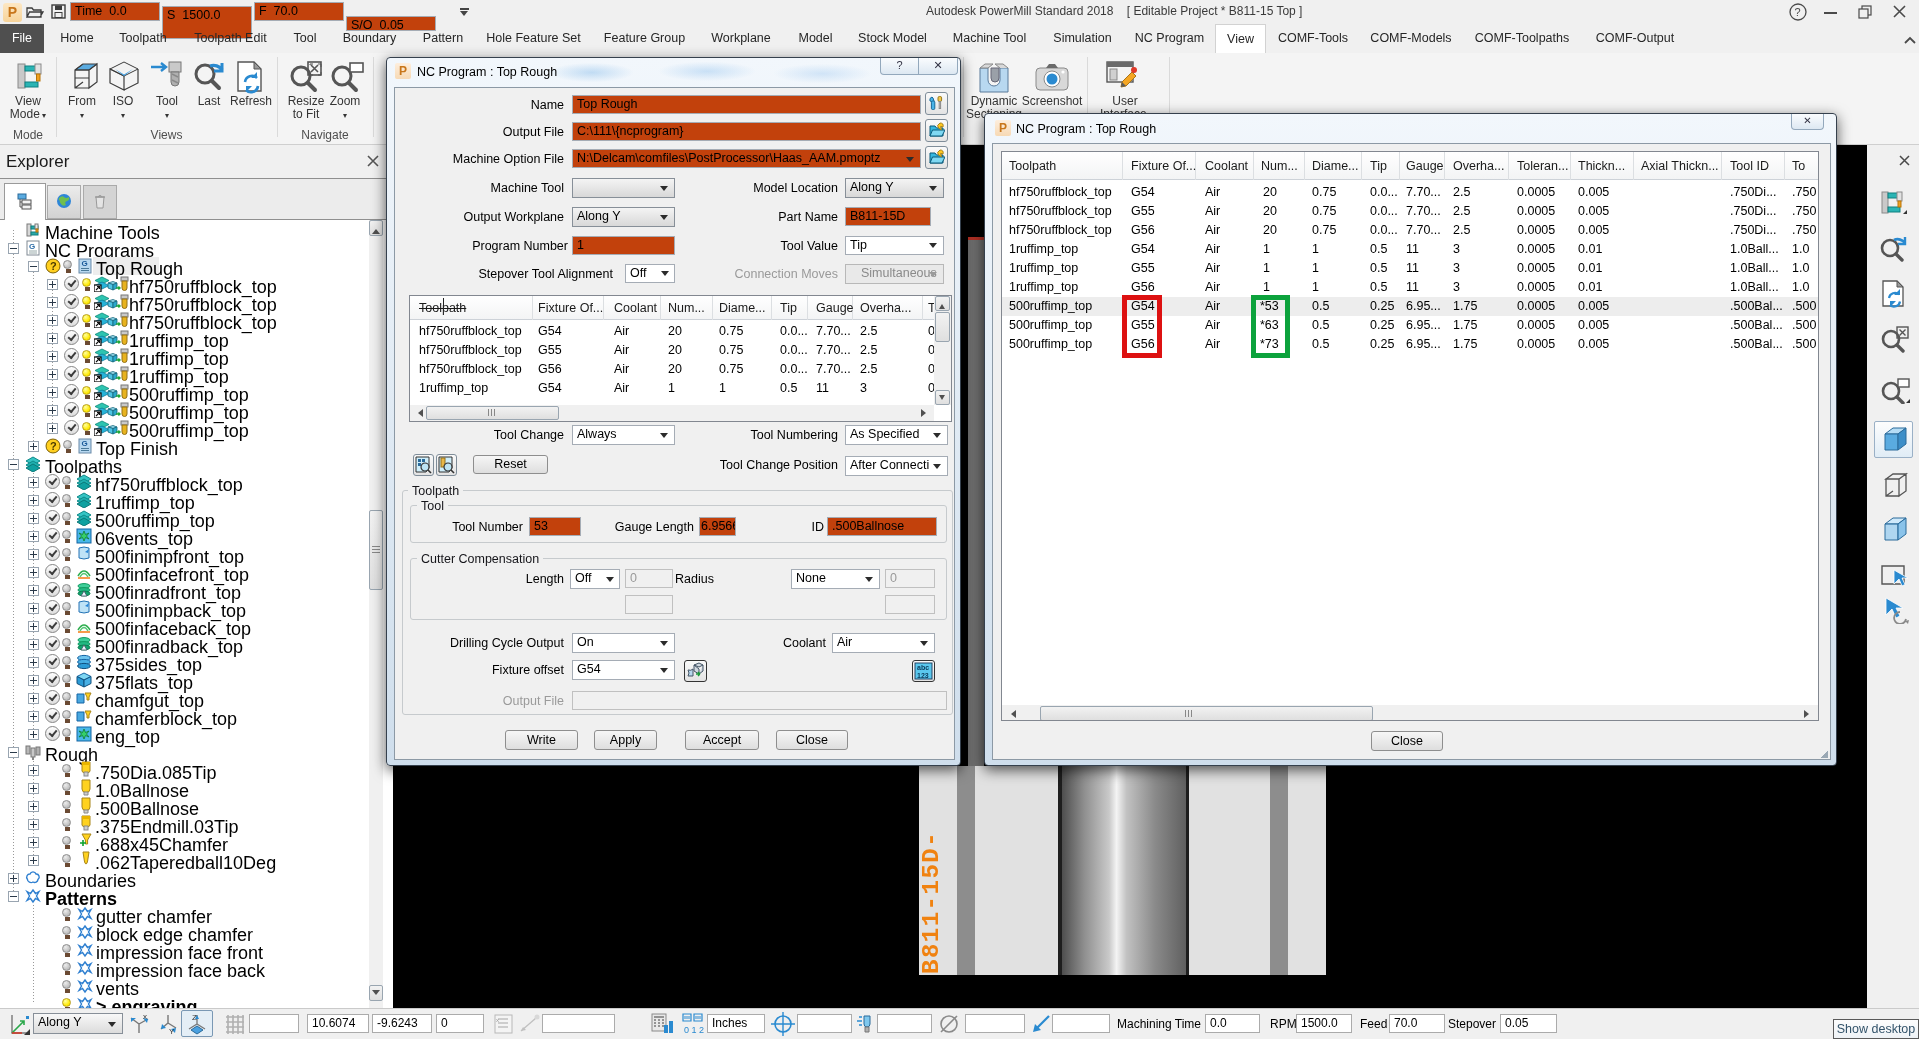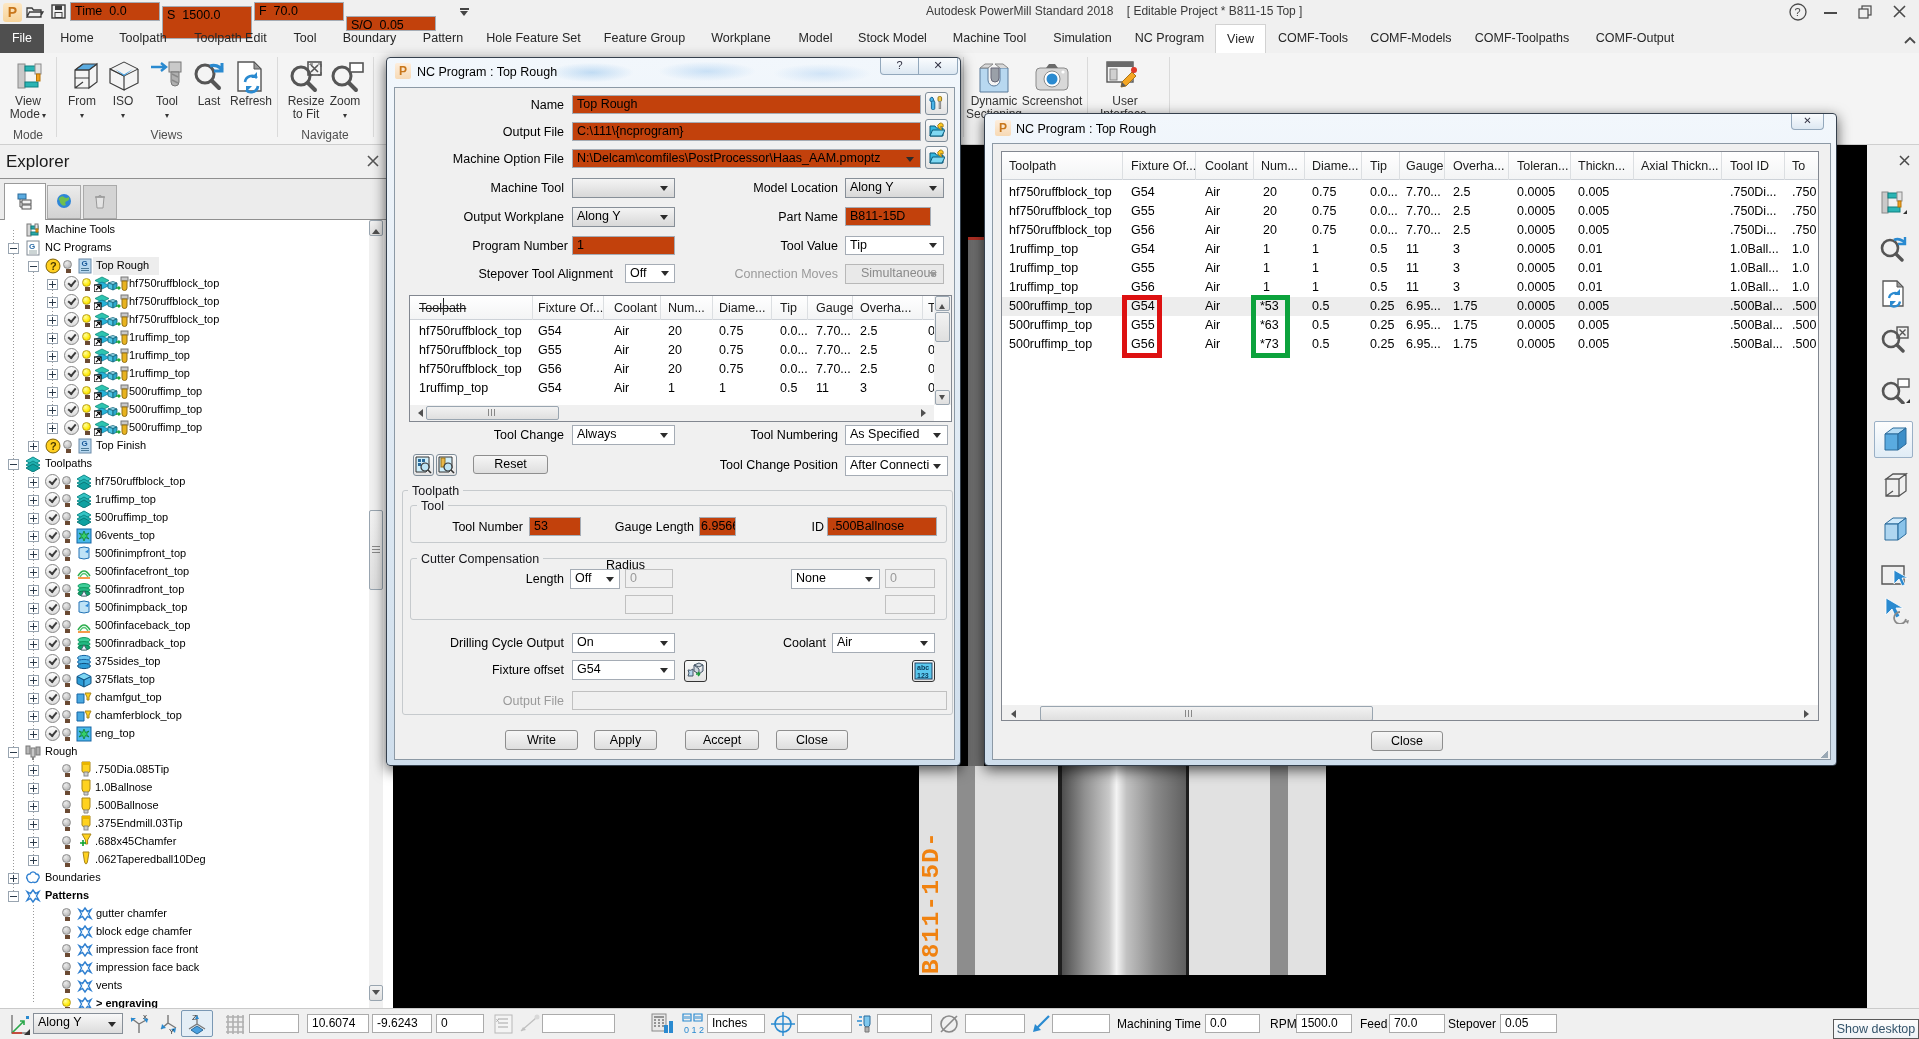--- a/index.html
+++ b/index.html
@@ -12,21 +12,21 @@
 .fd{position:absolute;background:#f0f0f0;border:1px solid #c0c0c0;font-size:12.5px;padding:1px 4px;color:#9a9a9a;white-space:nowrap;overflow:hidden}
 .ca{position:absolute;width:0;height:0;border:4px solid transparent;border-top:5px solid #2b2b2b;margin-top:2px}
 .cag{position:absolute;width:0;height:0;border:4px solid transparent;border-top:5px solid #9a9a9a;margin-top:2px}
 .bt{position:absolute;background:linear-gradient(#f6f6f6,#dedede);border:1px solid #8e8e8e;border-radius:3px;font-size:12.5px;text-align:center;color:#000}
 .gb{position:absolute;border:1px solid #c6cacd;border-radius:3px}
 .gbl{position:absolute;background:#f0f0f0;font-size:12.5px;padding:0 4px;color:#15151a;white-space:nowrap}
 .tab{position:absolute;top:24px;height:29px;line-height:29px;font-size:12.5px;color:#262626;text-align:center;white-space:nowrap}
 .sep{position:absolute;top:57px;width:1px;height:80px;background:#dadada}
 .rlbl{position:absolute;font-size:12px;color:#343434;text-align:center;line-height:13px;white-space:nowrap}
 .glbl{position:absolute;top:75px;font-size:12px;color:#4e4e4e;text-align:center;white-space:nowrap}
-.tr{position:absolute;left:0;width:369px;height:18px;font-size:11px;white-space:nowrap}
+.tr{position:absolute;left:0;width:369px;height:18px;font-size:18px;white-space:nowrap}
 .tt{position:absolute;top:2px}
 .ti{position:absolute}
 .px,.mx{position:absolute;top:4px;width:11px;height:11px;background:#fff;border:1px solid #99a5b1}
 .px::before,.mx::before{content:"";position:absolute;left:1px;top:4px;width:7px;height:1px;background:#2b3a4a}
 .px::after{content:"";position:absolute;left:4px;top:1px;width:1px;height:7px;background:#2b3a4a}
 .chk{position:absolute;top:1px;width:15px;height:15px;border-radius:50%;background:linear-gradient(#fefefe,#dcdcdc);border:1px solid #858585}
 .chk::after{content:"";position:absolute;left:3px;top:3px;width:6px;height:3px;border-left:2px solid #3c3c3c;border-bottom:2px solid #3c3c3c;transform:rotate(-50deg)}
 .bu{position:absolute;top:3px;width:9px;height:9px;border-radius:50%}
 .bu::after{content:"";position:absolute;left:2px;top:8px;width:5px;height:4px;background:#6b4a33}
 .by{background:radial-gradient(circle at 35% 30%,#ffffa0,#ffe800 65%);border:1px solid #b9a01c}
@@ -979,21 +979,21 @@
  <div class="f" style="left:142px;top:459px;width:52px;height:19px">53</div>
  <div class="lb" style="left:130px;top:462px;width:177px;text-align:right">Gauge Length</div>
  <div class="f" style="left:312px;top:459px;width:37px;height:19px;padding:1px 1px">6.9566</div>
  <div class="lb" style="left:260px;top:462px;width:177px;text-align:right">ID</div>
  <div class="f" style="left:440px;top:459px;width:110px;height:19px">.500Ballnose</div>
  <div class="gb" style="left:23px;top:500px;width:537px;height:62px"></div>
  <div class="gbl" style="left:30px;top:494px">Cutter Compensation</div>
  <div class="lb" style="left:0;top:514px;width:177px;text-align:right">Length</div>
  <div class="cw" style="left:183px;top:511px;width:50px;height:20px">Off<span class="ca" style="right:5px;top:5px"></span></div>
  <div class="fd" style="left:238px;top:511px;width:48px;height:19px">0</div>
- <div class="lb" style="left:219px;top:500px;width:177px;text-align:left">Radius</div>
+ <div class="lb" style="left:219px;top:514px;width:177px;text-align:center">Radius</div>
  <div class="cw" style="left:404px;top:511px;width:89px;height:20px">None<span class="ca" style="right:6px;top:5px"></span></div>
  <div class="fd" style="left:498px;top:511px;width:50px;height:19px">0</div>
  <div class="fd" style="left:238px;top:537px;width:48px;height:19px"></div>
  <div class="fd" style="left:498px;top:537px;width:50px;height:19px"></div>
  <div class="lb" style="left:0;top:578px;width:177px;text-align:right">Drilling Cycle Output</div>
  <div class="cw" style="left:185px;top:575px;width:103px;height:20px">On<span class="ca" style="right:6px;top:5px"></span></div>
  <div class="lb" style="left:262px;top:578px;width:177px;text-align:right">Coolant</div>
  <div class="cw" style="left:445px;top:575px;width:103px;height:20px">Air<span class="ca" style="right:6px;top:5px"></span></div>
  <div class="lb" style="left:0;top:605px;width:177px;text-align:right">Fixture offset</div>
  <div class="cw" style="left:185px;top:602px;width:103px;height:20px">G54<span class="ca" style="right:6px;top:5px"></span></div>

